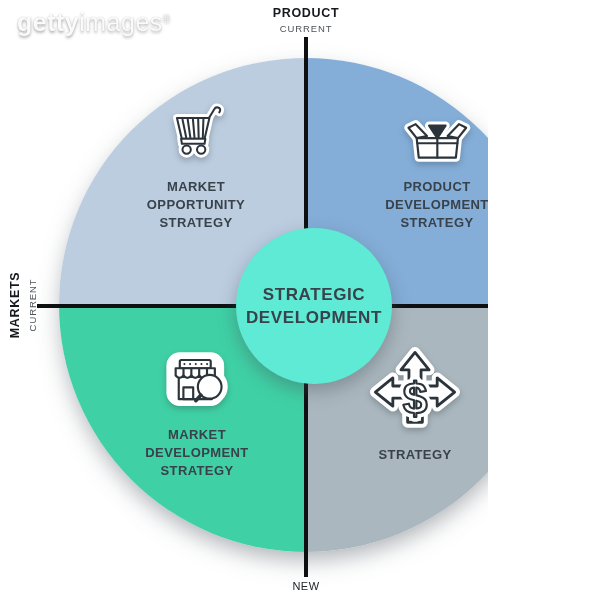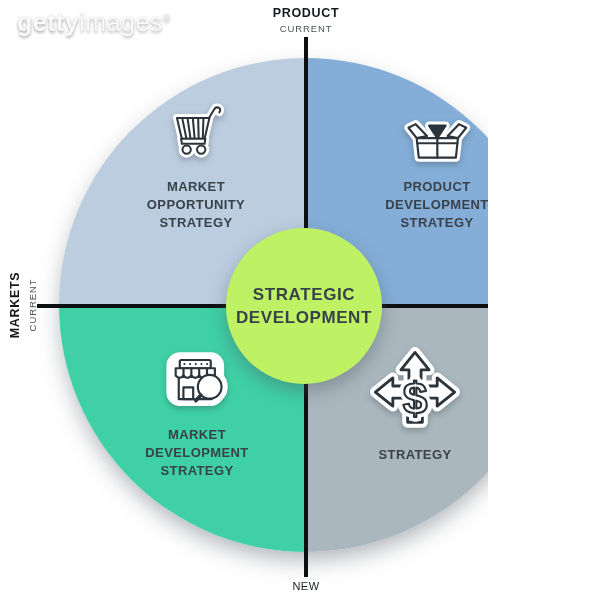--- a/index.html
+++ b/index.html
@@ -71,22 +71,22 @@
   .icon-svg .ink  { fill:#fff; stroke:#2c343b; stroke-width:2.1; stroke-linejoin:round; stroke-linecap:round; }
   .icon-svg .ink .no-fill   { fill:none; }
   .icon-svg .ink .fill-dark { fill:#2c343b; }
   .icon-svg .ink .dot   { fill:#2c343b; stroke:none; }
   .icon-svg .ink .thick { stroke-width:3.4; fill:none; }
   .icon-svg .halo { fill:#fff; stroke:#fff; stroke-width:7; }
   .dollar { font-family:"Liberation Sans", sans-serif; font-weight:700; font-size:33px; text-anchor:middle; }
 
   
   .center-circle {
-    position:absolute; left:304px; top:306px; width:156px; height:156px;
-    transform:translate(-50%,-50%); border-radius:50%; background:#bef264;
+    position:absolute; left:314px; top:306px; width:156px; height:156px;
+    transform:translate(-50%,-50%); border-radius:50%; background:#5eead4;
     box-shadow:0 7px 18px rgba(70,80,90,.4);
     display:flex; align-items:center; justify-content:center;
   }
   .center-text {
     text-align:center; font-weight:700; font-size:17px; line-height:23px;
     letter-spacing:.6px; color:#39424a;
   }
   .ct-line { display:block; }
 </style>
 </head>

